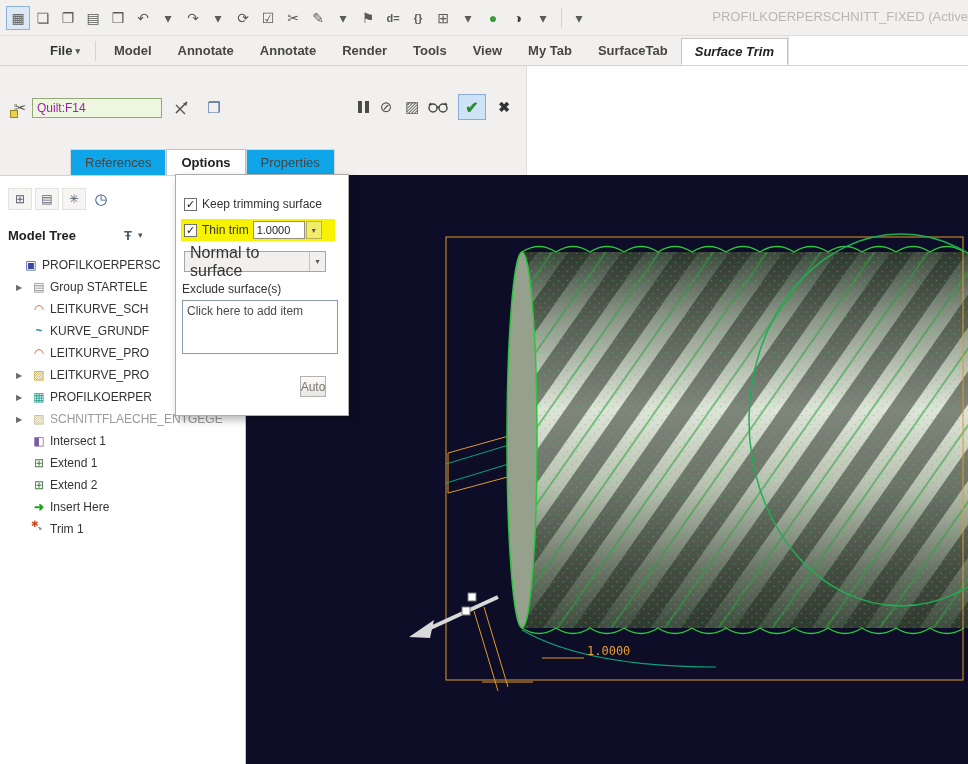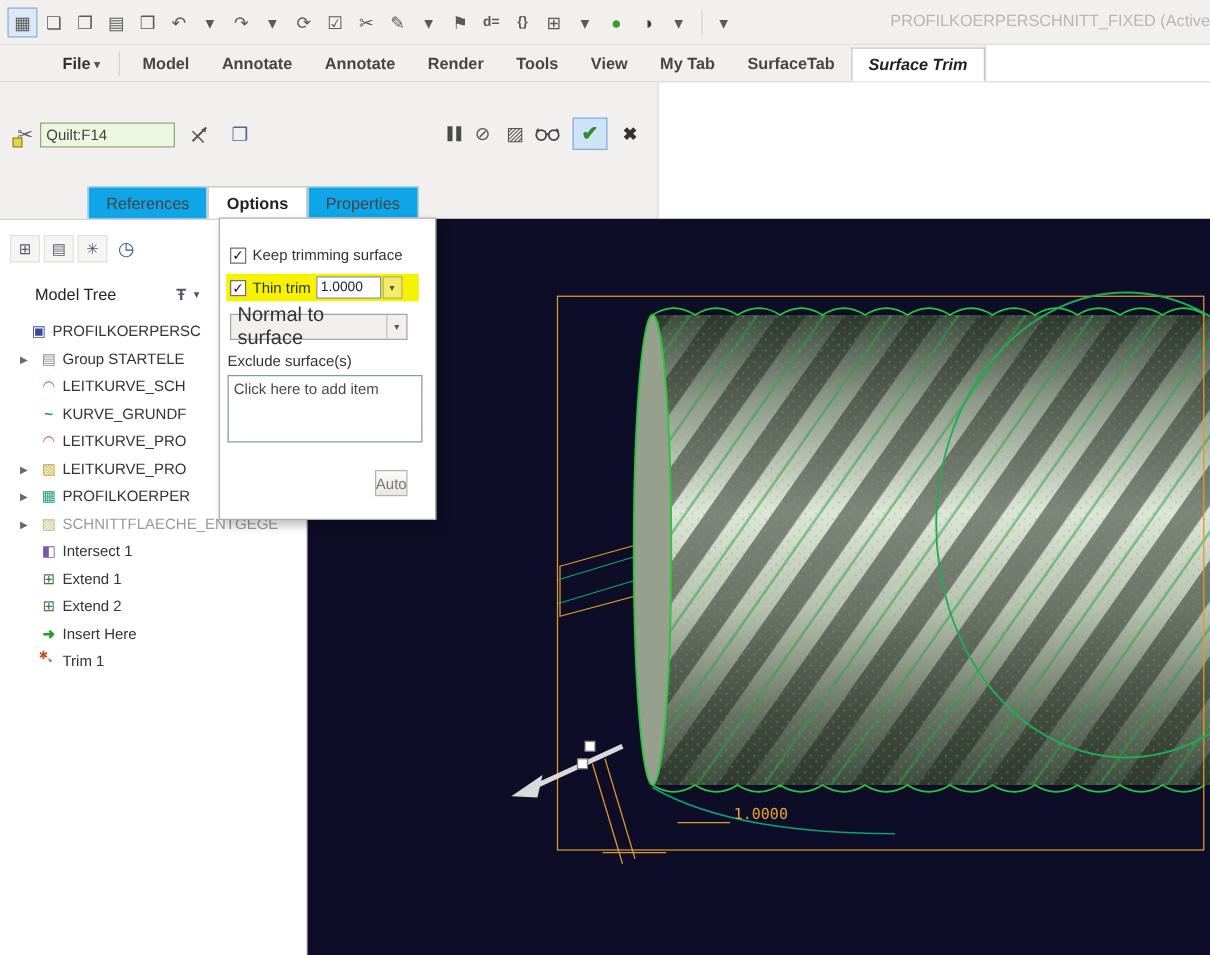--- a/index.html
+++ b/index.html
@@ -37,22 +37,22 @@
   
   .top-strip { position:absolute; left:0; top:66px; width:968px; height:109px; background:#ffffff; }
   .dash { position:absolute; left:0; top:0; width:527px; height:109px; background:#f1f0ee;
           border-right:1px solid #e0deda; }
   .quilt-row { position:absolute; left:8px; top:30px; display:flex; align-items:center; }
   .dicon { width:24px; height:24px; display:inline-flex; align-items:center; justify-content:center;
            color:#555; font-size:15px; }
   .trim-ic { position:relative; }
   .trim-ic::after { content:""; position:absolute; left:2px; bottom:2px; width:6px; height:6px;
                     background:#e8d24a; border:1px solid #9a8a20; }
-  .quilt-input { width:108px; height:20px; background:#edf6df; border:1px solid #94a87a;
-                 font-size:12px; padding:0 4px; color:#404040; font-family:"Liberation Sans",sans-serif; }
+  .quilt-input { width:130px; height:20px; background:#edf6df; border:1px solid #94a87a;
+                 font-size:12px; padding:0 4px; color:#a21caf; font-family:"Liberation Sans",sans-serif; }
   .mid-icons { position:absolute; left:352px; top:28px; display:flex; align-items:center; }
   .pause-ic { width:22px; height:22px; display:inline-flex; align-items:center; justify-content:center; }
   .pause-ic i { display:inline-block; width:4px; height:12px; background:#4a4a48; margin:0 1.5px; }
   .mid-icons .dicon { margin-right:2px; }
   .apply-btn { width:28px; height:26px; background:#cfe3f6; border:1px solid #86abd9;
                display:inline-flex; align-items:center; justify-content:center;
                color:#2e8b2e; font-size:16px; font-weight:bold; margin:0 6px; }
   .cancel-btn { width:24px; height:24px; display:inline-flex; align-items:center; justify-content:center;
                 color:#333; font-size:14px; font-weight:bold; }
 
@@ -64,21 +64,21 @@
 
   
   .tree-panel { position:absolute; left:0; top:175px; width:246px; height:589px; background:#fff;
                 border-top:1px solid #d4d2ce; border-right:1px solid #c8c6c2; overflow:hidden; }
   .tree-toolbar { position:absolute; left:8px; top:12px; display:flex; align-items:center; }
   .tree-toolbar .ticon { border:1px solid #e4e2de; background:#f6f5f3; width:22px; height:22px;
                          margin-right:3px; font-size:12px; color:#55606e; }
   .tree-toolbar .clock { border:none; background:none; font-size:15px; color:#3a5a8a; }
   .tree-title-row { position:absolute; left:0; top:46px; width:100%; height:26px;
                     display:flex; align-items:center; padding:0 8px; }
-  .tree-title { font-size:13px; font-weight:normal; color:#222; margin-left:20px; }
+  .tree-title { font-size:13px; font-weight:bold; color:#222; }
   .tree-title-tools { margin-left:48px; display:flex; align-items:center; color:#555; }
   .tree-title-tools .fi { font-size:13px; font-weight:bold; color:#4a5a6a; }
   .tree-title-tools .caret { font-size:9px; margin-left:6px; }
   .tree-rows { position:absolute; left:0; top:78px; width:100%; }
   .trow { height:22px; display:flex; align-items:center; padding-left:16px; white-space:nowrap;
           overflow:hidden; cursor:default; }
   .trow .exp { width:14px; font-size:8px; color:#6a6a6a; flex:0 0 14px; }
   .trow .nicon { width:18px; flex:0 0 18px; font-size:12px; text-align:center; }
   .trow .tlabel { font-size:12px; color:#333; margin-left:2px; }
   .trow.root { padding-left:22px; }

